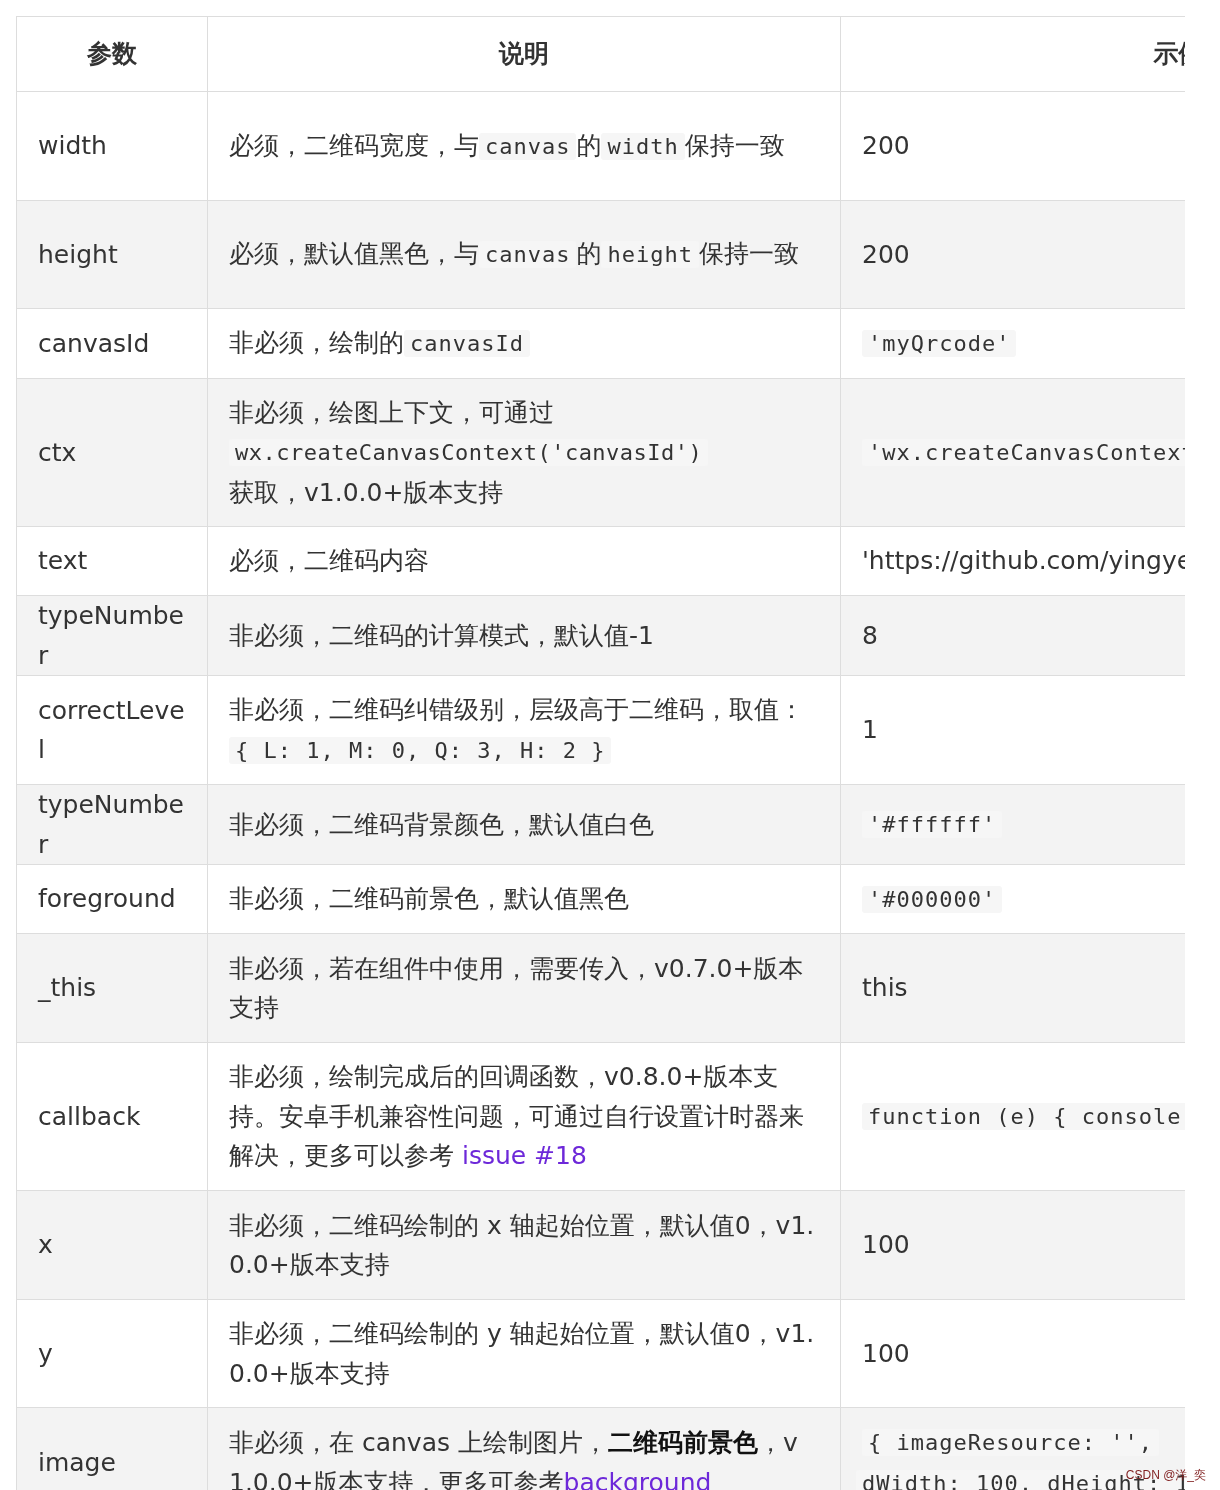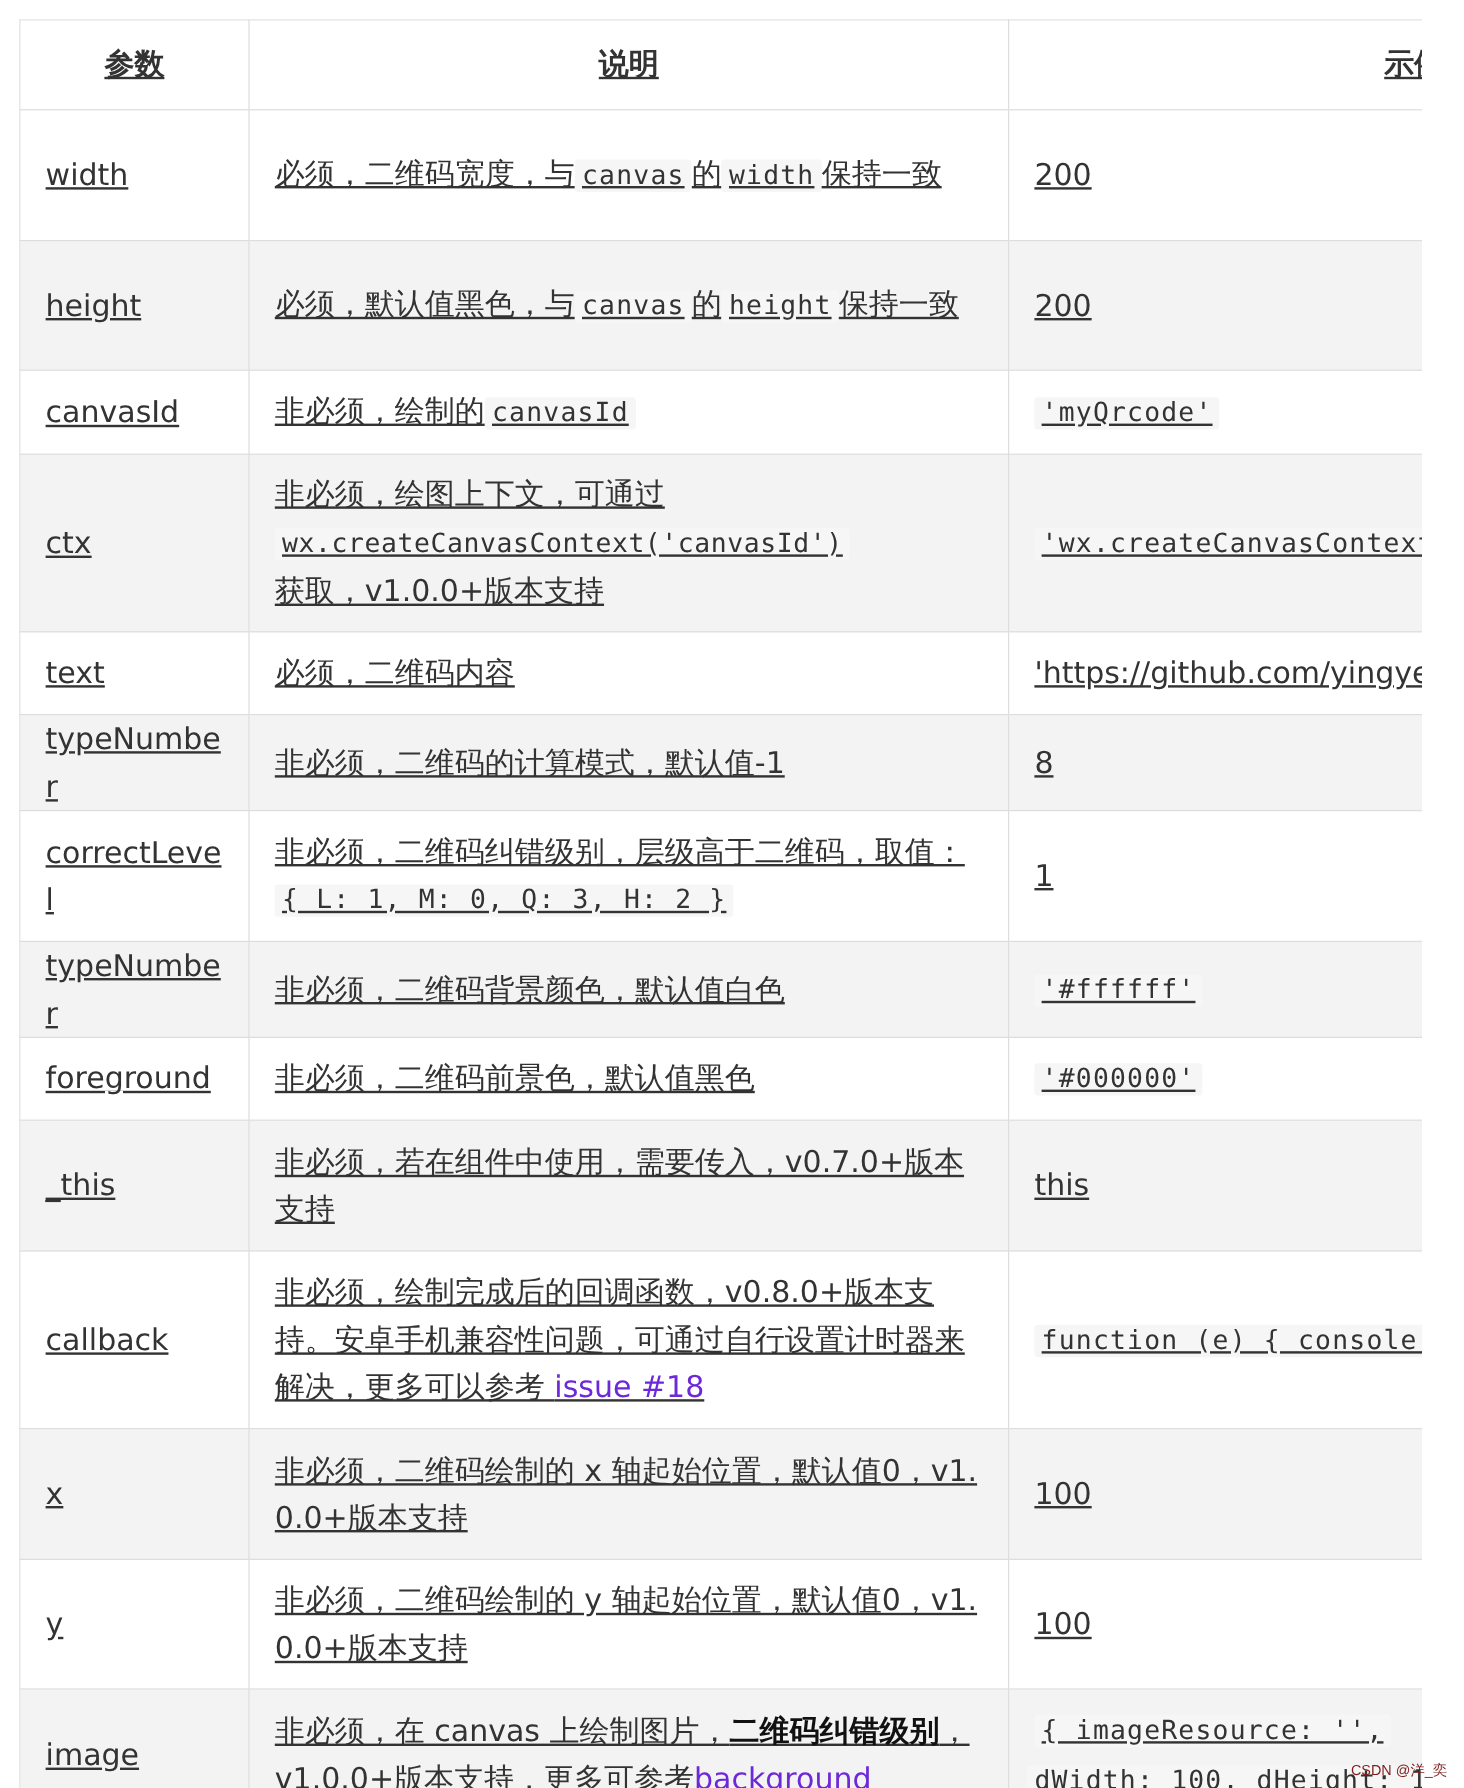--- a/index.html
+++ b/index.html
@@ -4,21 +4,21 @@
 <style>
   html, body { margin: 0; padding: 0; background: #ffffff; }
   body { width: 1220px; height: 1490px; overflow: hidden; position: relative;
          font-family: "DejaVu Sans", "Liberation Sans", sans-serif; color: #333333; }
   .clip { position: absolute; left: 16px; top: 16px; width: 1169px; height: 1480px; overflow: hidden; }
   table { border-collapse: collapse; table-layout: fixed; width: 1500px; }
   col.c1 { width: 191px; }
   col.c2 { width: 633px; }
   col.c3 { width: 676px; }
   th, td { border: 1px solid #dddddd; padding: 0 21px; vertical-align: middle;
-           font-size: 25px; line-height: 39.5px; text-align: left; word-break: break-all; text-decoration: underline; }
+           font-size: 25px; line-height: 39.5px; text-align: left; word-break: break-all; }
   th { font-weight: bold; text-align: center; height: 74px; color: #333333; }
   th.ex { text-align: center; }
   tbody tr:nth-child(even) td { background: #f3f3f3; }
   tbody tr:nth-child(odd) td { background: #ffffff; }
   td.name { font-size: 25px; }
   code { font-family: "DejaVu Sans Mono", "Liberation Mono", monospace; font-size: 22px;
          background: #f6f6f6; padding: 1px 6px; border-radius: 3px; letter-spacing: 1px; }
   td.ex { white-space: nowrap; }
   a.link { color: #6d28d9; text-decoration: none; }
   b { color: #111111; }
@@ -130,21 +130,21 @@
 
     <tr style="height:108px">
       <td class="name">y</td>
       <td>非必须，二维码绘制的 y 轴起始位置，默认值0，v1.0.0+版本支持</td>
       <td class="ex">100</td>
     </tr>
 
     <tr style="height:110px">
       <td class="name">image</td>
       <td>
-        <span>非必须，在 canvas 上绘制图片，</span><b>二维码纠错级别</b><span>，v1.0.0+版本支持，更多可参考</span><a class="link">background</a>
+        <span>非必须，在 canvas 上绘制图片，</span><b>二维码前景色</b><span>，v1.0.0+版本支持，更多可参考</span><a class="link">background</a>
       </td>
       <td class="ex">
         <code>{ imageResource: '',</code><br><code style="margin-left:-6px">dWidth: 100, dHeight: 100 }</code>
       </td>
     </tr>
   </tbody>
 </table>
 </div>
 
 <div class="watermark">CSDN @洋_奕</div>

